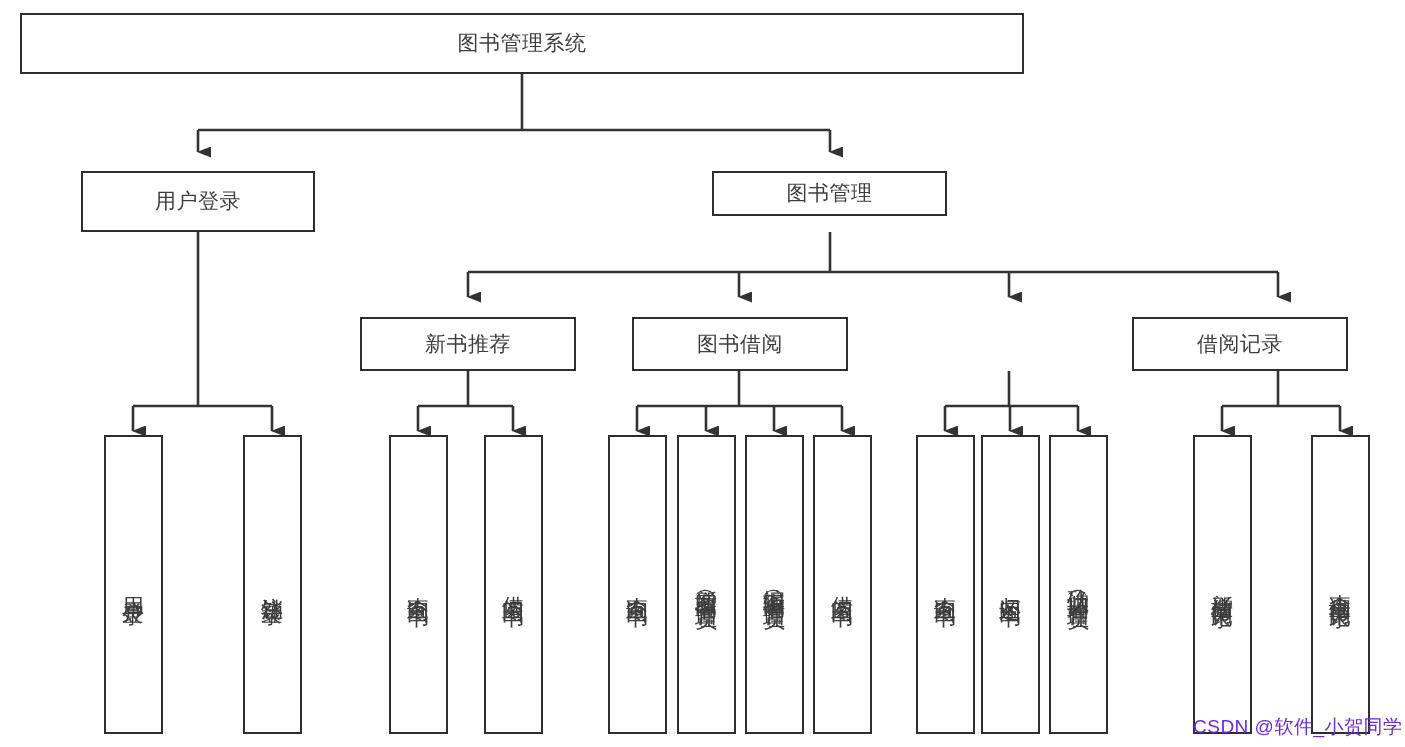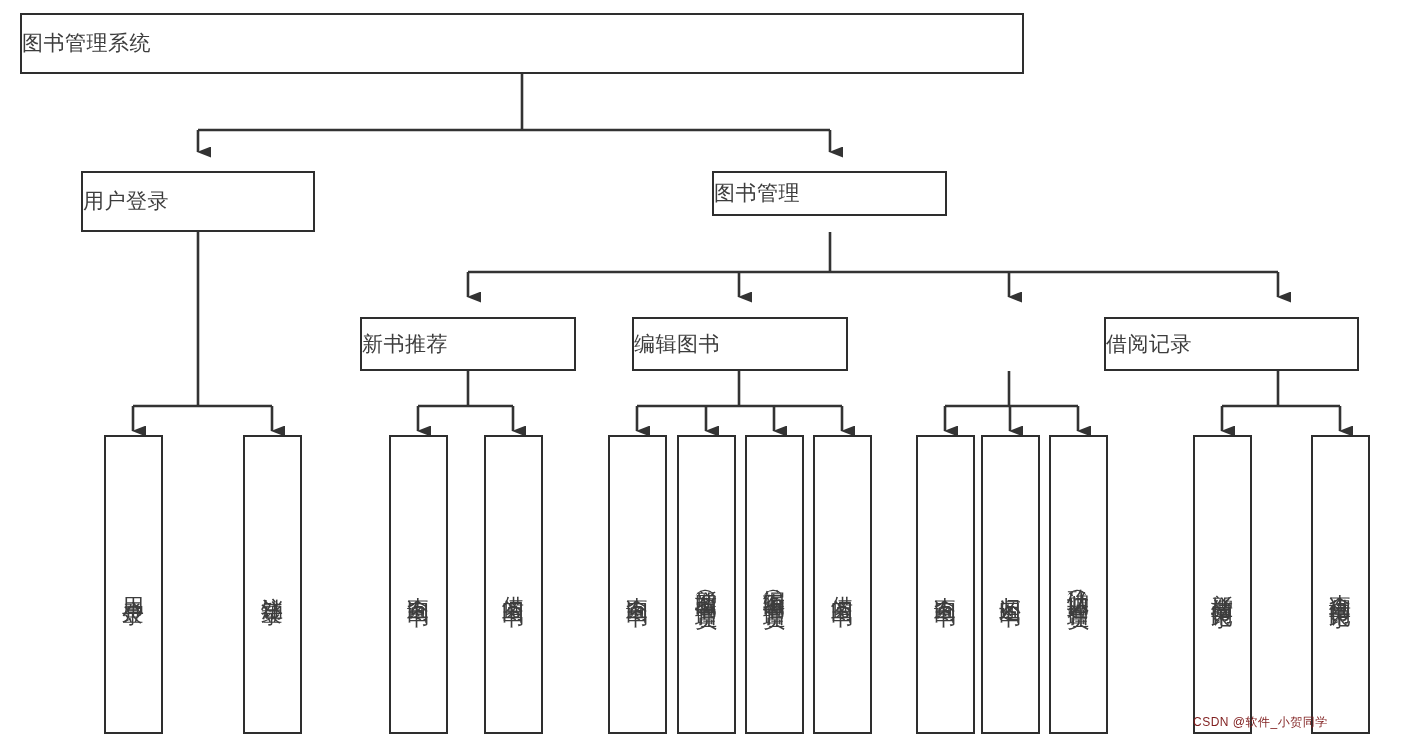--- a/index.html
+++ b/index.html
@@ -24,21 +24,21 @@
     width: 1405px;
     height: 747px;
   }
   .node {
     position: absolute;
     box-sizing: border-box;
     background: #ffffff;
     border: 2px solid #2e2e2e;
     display: flex;
     align-items: center;
-    justify-content: flex-start;
+    justify-content: center;
   }
   .node .node-label {
     color: #3d3d3d;
     font-size: 21px;
     line-height: 1.25;
     letter-spacing: 0.5px;
     white-space: nowrap;
   }
   .node.vertical {
     align-items: center;
@@ -49,22 +49,22 @@
     text-orientation: upright;
     font-size: 22px;
     letter-spacing: 3px;
     line-height: 1.05;
     white-space: normal;
     text-align: center;
     max-height: 100%;
   }
   .watermark {
     position: absolute;
-    color: #7f1d1d;
-    font-size: 12px;
+    color: #6d28d9;
+    font-size: 19px;
     letter-spacing: 0.5px;
     white-space: nowrap;
     pointer-events: none;
   }
 </style>
 </head>
 <body>
 
 <div id="canvas">
 
@@ -126,23 +126,23 @@
     <span class="node-label">用户登录</span>
   </div>
   <div class="node" style="left:712px; top:171px; width:235px; height:45px;">
     <span class="node-label">图书管理</span>
   </div>
 
   <div class="node" style="left:360px; top:317px; width:216px; height:54px;">
     <span class="node-label">新书推荐</span>
   </div>
   <div class="node" style="left:632px; top:317px; width:216px; height:54px;">
-    <span class="node-label">编辑图书</span>
+    <span class="node-label">图书借阅</span>
   </div>
-  <div class="node" style="left:1104px; top:317px; width:255px; height:54px;">
+  <div class="node" style="left:1132px; top:317px; width:216px; height:54px;">
     <span class="node-label">借阅记录</span>
   </div>
 
   <div class="node vertical" style="left:104px; top:435px; width:59px; height:299px;">
     <span class="node-label">用户登录</span>
   </div>
   <div class="node vertical" style="left:243px; top:435px; width:59px; height:299px;">
     <span class="node-label">注销登录</span>
   </div>
 

